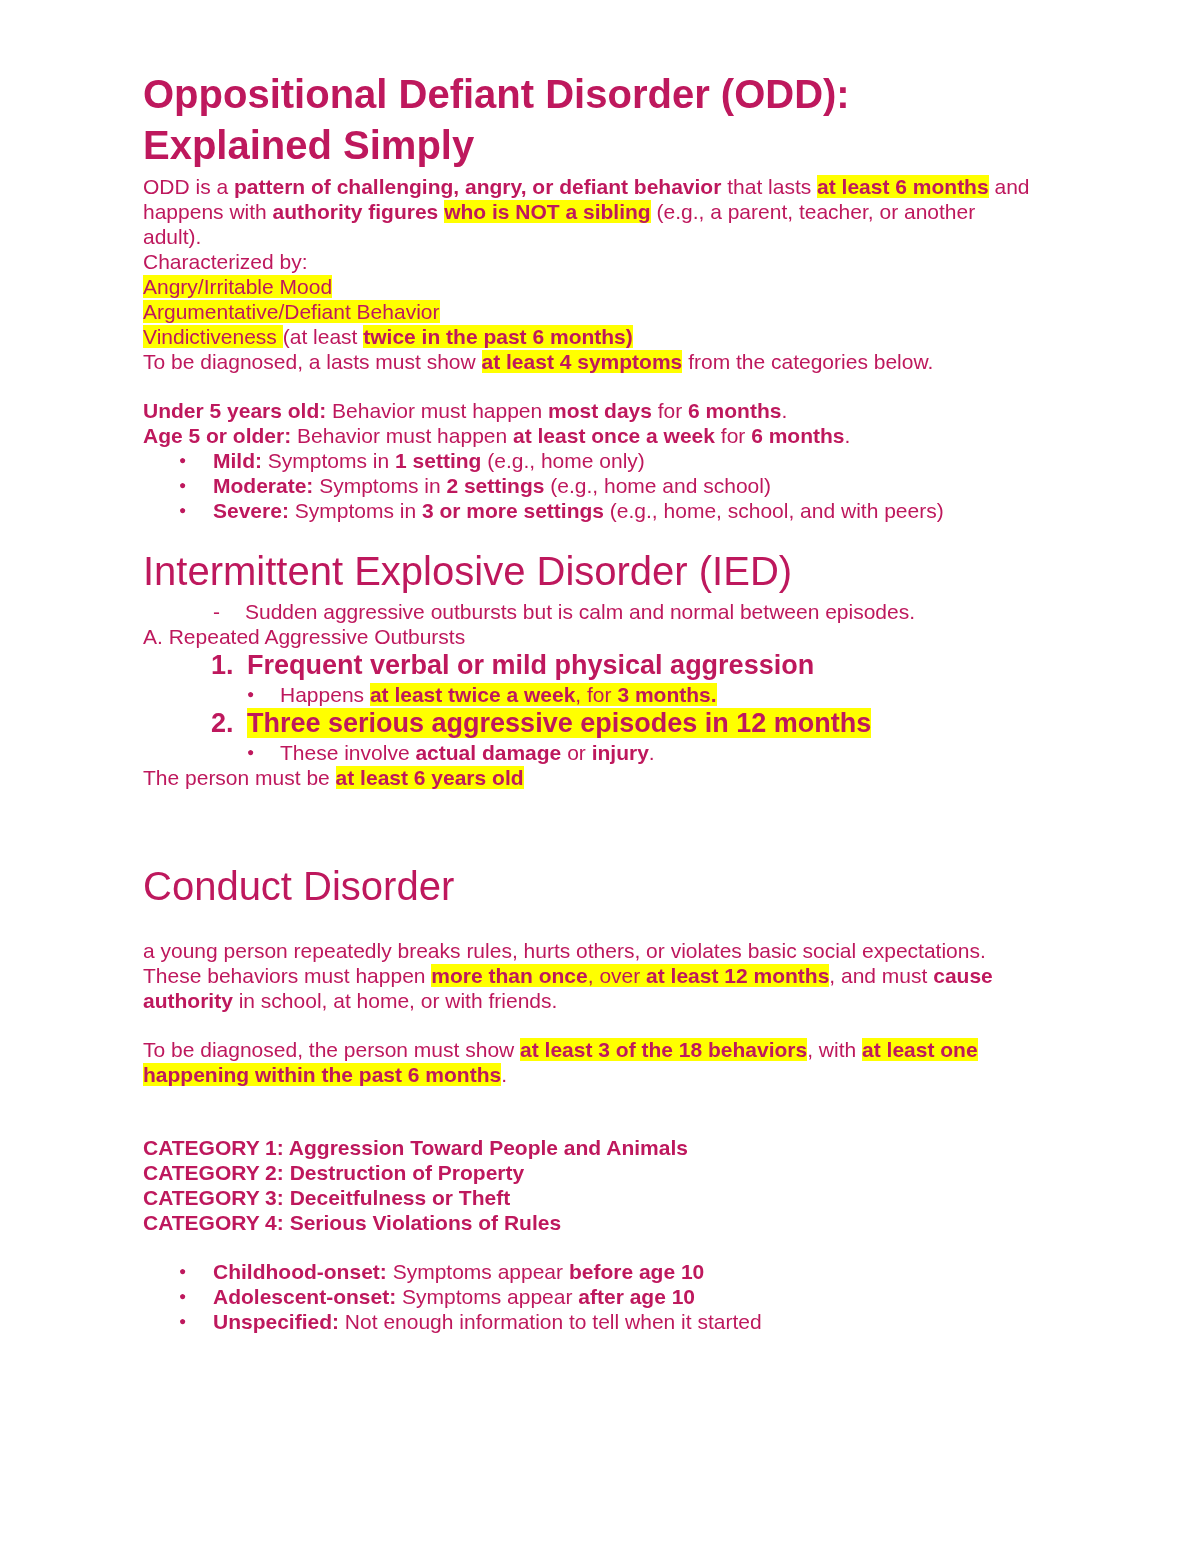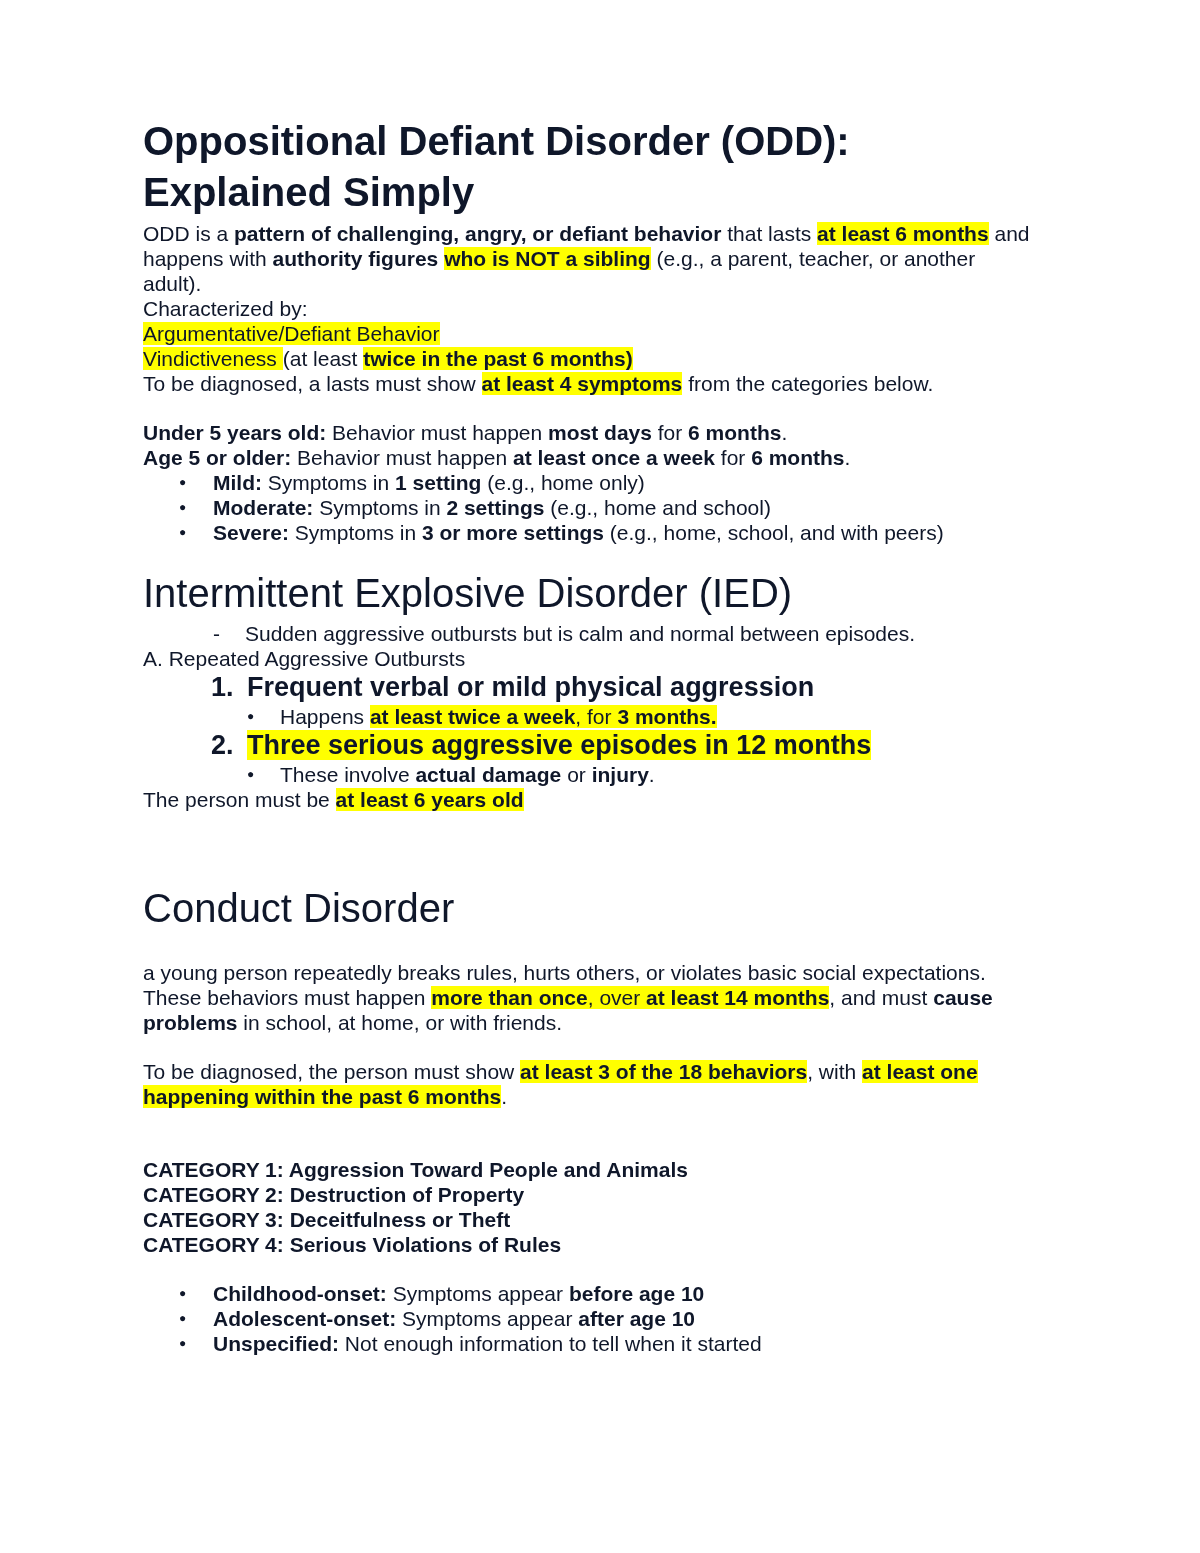--- a/index.html
+++ b/index.html
@@ -4,24 +4,24 @@
 <style>
   html, body { margin: 0; padding: 0; }
   body { background: #ffffff; }
   .page {
     position: relative;
     width: 1200px;
     height: 1522px;
     margin: 0 auto;
     background: #ffffff;
     box-sizing: border-box;
-    padding: 116px 40px 40px 143px;
+    padding: 69px 40px 40px 143px;
     overflow: hidden;
     font-family: "Liberation Sans", "DejaVu Sans", sans-serif;
-    color: #0f172a;
+    color: #be185d;
     font-size: 21px;
     line-height: 25px;
   }
   .doc-title {
     font-size: 40px;
     line-height: 51px;
     font-weight: 700;
     margin: 0 0 3px 0;
     white-space: nowrap;
   }
@@ -55,20 +55,21 @@
 </head>
 <body>
 
 <div class="page">
   <div id="doc">
       <div class="doc-title"><span>Oppositional Defiant Disorder (ODD):</span><br><span>Explained Simply</span></div>
       <div class="pline"><span>ODD is a </span><b>pattern of challenging, angry, or defiant behavior</b><span> that lasts </span><b class="hl">at least 6 months</b><span> and</span></div>
       <div class="pline"><span>happens with </span><b>authority figures</b><span> </span><b class="hl">who is NOT a sibling</b><span> (e.g., a parent, teacher, or another</span></div>
       <div class="pline"><span>adult).</span></div>
       <div class="pline"><span>Characterized by:</span></div>
+      <div class="pline"><span class="hl">Angry/Irritable Mood</span></div>
       <div class="pline"><span class="hl">Argumentative/Defiant Behavior</span></div>
       <div class="pline"><span class="hl">Vindictiveness </span><span>(at least </span><b class="hl">twice in the past 6 months)</b></div>
       <div class="pline"><span>To be diagnosed, a lasts must show </span><b class="hl">at least 4 symptoms</b><span> from the categories below.</span></div>
       <div class="blank"></div>
       <div class="pline"><b>Under 5 years old:</b><span> Behavior must happen </span><b>most days</b><span> for </span><b>6 months</b><span>.</span></div>
       <div class="pline"><b>Age 5 or older:</b><span> Behavior must happen </span><b>at least once a week</b><span> for </span><b>6 months</b><span>.</span></div>
       <div class="pline bullet1"><span class="marker">●</span><b>Mild:</b><span> Symptoms in </span><b>1 setting</b><span> (e.g., home only)</span></div>
       <div class="pline bullet1"><span class="marker">●</span><b>Moderate:</b><span> Symptoms in </span><b>2 settings</b><span> (e.g., home and school)</span></div>
       <div class="pline bullet1"><span class="marker">●</span><b>Severe:</b><span> Symptoms in </span><b>3 or more settings</b><span> (e.g., home, school, and with peers)</span></div>
       <div class="section-heading"><span>Intermittent Explosive Disorder (IED)</span></div>
@@ -77,22 +78,22 @@
       <div class="numitem"><span class="num">1.</span><b>Frequent verbal or mild physical aggression</b></div>
       <div class="pline bullet2"><span class="marker">●</span><span>Happens </span><b class="hl">at least twice a week</b><span class="hl">, for </span><b class="hl">3 months.</b></div>
       <div class="numitem"><span class="num">2.</span><b class="hl">Three serious aggressive episodes in 12 months</b></div>
       <div class="pline bullet2"><span class="marker">●</span><span>These involve </span><b>actual damage</b><span> or </span><b>injury</b><span>.</span></div>
       <div class="pline"><span>The person must be </span><b class="hl">at least 6 years old</b></div>
       <div class="blank"></div>
       <div class="blank"></div>
       <div class="section-heading"><span>Conduct Disorder</span></div>
       <div class="blank"></div>
       <div class="pline"><span>a young person repeatedly breaks rules, hurts others, or violates basic social expectations.</span></div>
-      <div class="pline"><span>These behaviors must happen </span><b class="hl">more than once</b><span class="hl">, over </span><b class="hl">at least 14 months</b><span>, and must </span><b>cause</b></div>
-      <div class="pline"><b>problems</b><span> in school, at home, or with friends.</span></div>
+      <div class="pline"><span>These behaviors must happen </span><b class="hl">more than once</b><span class="hl">, over </span><b class="hl">at least 12 months</b><span>, and must </span><b>cause</b></div>
+      <div class="pline"><b>authority</b><span> in school, at home, or with friends.</span></div>
       <div class="blank"></div>
       <div class="pline"><span>To be diagnosed, the person must show </span><b class="hl">at least 3 of the 18 behaviors</b><span>, with </span><b class="hl">at least one</b></div>
       <div class="pline"><b class="hl">happening within the past 6 months</b><span>.</span></div>
       <div class="blank"></div>
       <div class="blank"></div>
       <div class="pline"><b>CATEGORY 1: Aggression Toward People and Animals</b></div>
       <div class="pline"><b>CATEGORY 2: Destruction of Property</b></div>
       <div class="pline"><b>CATEGORY 3: Deceitfulness or Theft</b></div>
       <div class="pline"><b>CATEGORY 4: Serious Violations of Rules</b></div>
       <div class="blank"></div>

